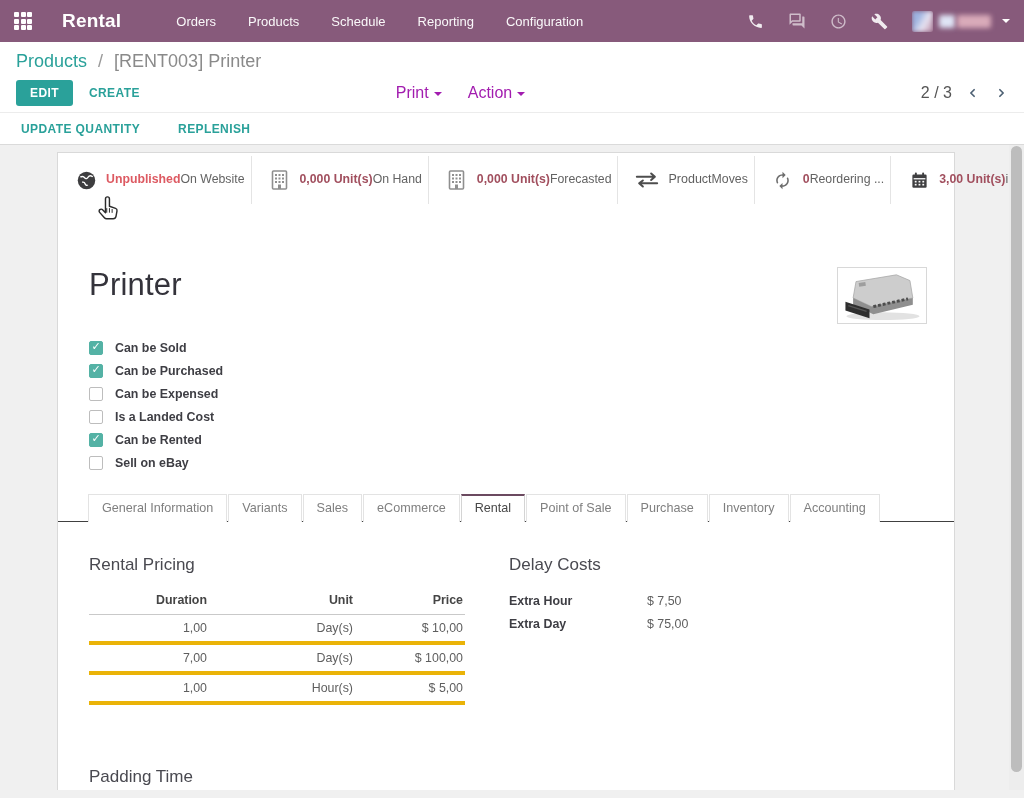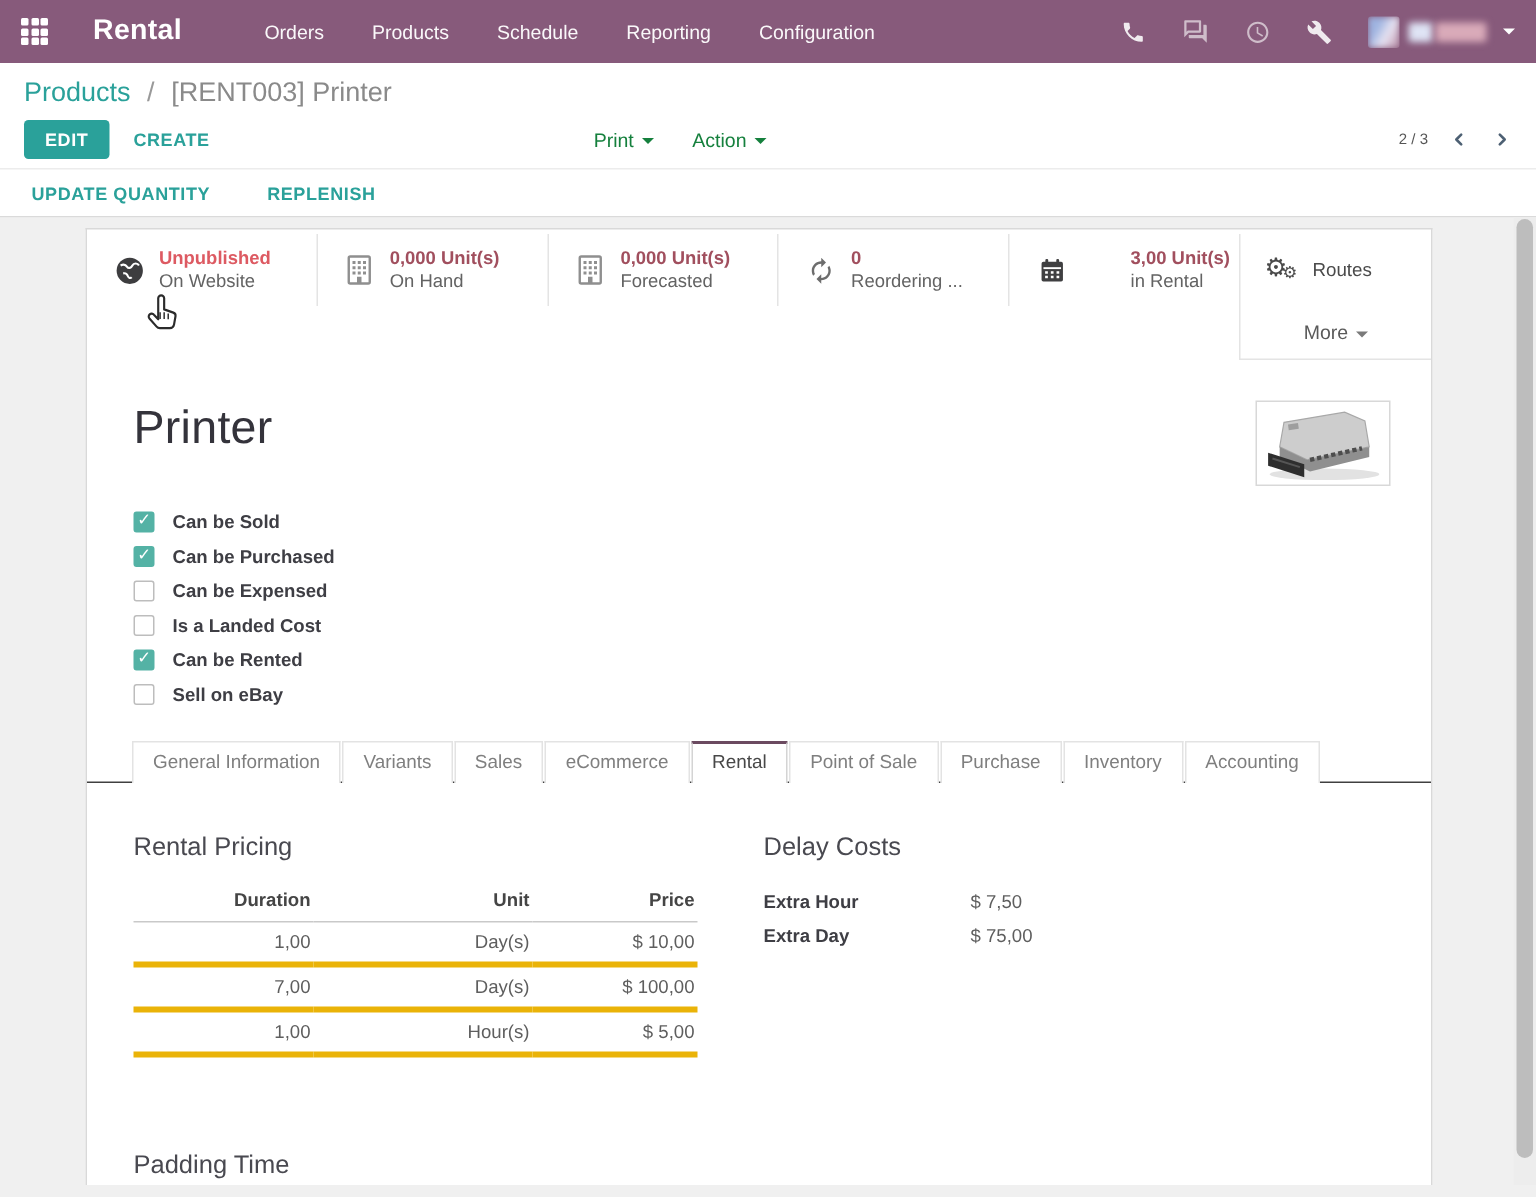--- a/index.html
+++ b/index.html
@@ -25,44 +25,44 @@
   .caret { display:inline-block; width:0; height:0; border-left:4px solid transparent; border-right:4px solid transparent; border-top:4px solid currentColor; margin-left:5px; vertical-align:middle; }
 
   
   .breadcrumb-row { background:#fff; padding:9px 16px 2px 16px; font-size:18px; }
   .breadcrumb-link { color:var(--accent); cursor:pointer; }
   .breadcrumb-sep { color:#999; margin:0 6px; }
   .breadcrumb-current { color:#8a8a8a; }
   .control-row { background:#fff; height:38px; display:flex; align-items:center; padding:0 16px; }
   .btn-primary { background:var(--accent); color:#fff; border:none; font-size:12px; font-weight:700; letter-spacing:.4px; padding:6px 14px; border-radius:3px; cursor:pointer; font-family:inherit; }
   .btn-link { background:none; border:none; color:var(--accent); font-size:12px; font-weight:700; letter-spacing:.4px; margin-left:16px; cursor:pointer; font-family:inherit; }
-  .mid-actions { display:flex; gap:26px; margin-left:256px; font-size:13px; color:#15803d;justify-content:space-between; }
+  .mid-actions { display:flex; gap:26px; margin-left:256px; font-size:16px; color:#a21caf;justify-content:space-between; }
   .dropdown-toggle { cursor:pointer; }
-  .pager { margin-left:auto; display:flex; align-items:center; gap:14px; font-size:10px; color:#555; }
+  .pager { margin-left:auto; display:flex; align-items:center; gap:14px; font-size:16px; color:#555; }
   .pager-arrows { display:flex; gap:16px; }
   .pager-arrows svg { cursor:pointer; display:block; }
 
   
   .statusbar { background:#fff; height:33px; display:flex; align-items:center; gap:38px; padding-left:21px; border-top:1px solid #ececec; border-bottom:1px solid #dadada; }
   .statusbar .sb-btn { background:none; border:none; color:var(--accent); font-size:12px; font-weight:700; letter-spacing:.4px; cursor:pointer; font-family:inherit; }
 
   
   .workspace { position:relative; height:645px; background:#f0f0f0; padding-top:7px; }
   .sheet { margin-left:57px; width:898px; height:638px; background:#fff; border:1px solid #d9d9d9; border-bottom:none; position:relative; }
 
   
   .scrollbar { position:absolute; top:0; right:0; width:15px; height:645px; background:#ededed; }
   .scroll-thumb { position:absolute; top:1px; left:2px; width:11px; height:97%; background:#bdbdbd; border-radius:6px; cursor:grab; }
 
   
   .button-box { display:flex; margin-top:3px; align-items:flex-start; }
   .stat-btn { flex:1 1 0; height:48px; display:flex; align-items:center; gap:9px; padding:4px 6px 4px 17px; background:none; border:none; border-right:1px solid #e4e4e4; cursor:pointer; text-align:left; font-family:inherit; }
   .stat-btn.no-sep { border-right:none;justify-content:space-between; }
   .stat-icon { flex:0 0 22px; display:flex; justify-content:center; }
-  .stat-text { display:flex; flex-direction:column; line-height:1.25; }
+  .stat-text { display:flex; line-height:1.25; }
   .stat-line1 { font-size:12.3px; font-weight:700; color:#555; white-space:nowrap; }
   .stat-line1.danger { color:var(--danger); }
   .stat-line1.value { color:var(--stat-value); }
   .stat-line1.plain { font-weight:400; color:#5f5f5f; font-size:12.5px; }
   .stat-line2 { font-size:12.3px; color:#636363; white-space:nowrap; }
   .routes-col { flex:0 0 128px; border-left:1px solid #e4e4e4; border-bottom:1px solid #e4e4e4; height:84px; display:flex; flex-direction:column; }
   .routes-btn { height:48px; display:flex; align-items:center; gap:8px; padding-left:16px; background:none; border:none; cursor:pointer; font-family:inherit; }
   .gears { position:relative; width:24px; height:20px; color:#4a4a4a; }
   .gears .g1 { position:absolute; left:0; top:-2px; font-size:17px; }
   .gears .g2 { position:absolute; left:12px; top:5px; font-size:11px; }
@@ -249,20 +249,32 @@
                 <rect x="3.5" y="11" width="2" height="2"></rect>
                 <rect x="7" y="11" width="2" height="2"></rect>
                 <rect x="10.5" y="11" width="2" height="2"></rect>
                 <rect x="6.5" y="14.5" width="3" height="4.5"></rect>
               </g>
             </svg>
         </span>
         <span class="stat-text">
           <span class="stat-line1 value">0,000 Unit(s)</span>
           <span class="stat-line2">Forecasted</span>
+        </span>
+      </button>
+      <button class="stat-btn">
+        <span class="stat-icon">
+          <svg width="24" height="18" viewBox="0 0 26 18" fill="none" stroke="#4d4d4d" stroke-width="2.2" stroke-linecap="round" stroke-linejoin="round">
+              <path d="M2 5.5h19M17.5 2l4 3.5-4 3.5"></path>
+              <path d="M24 12.5H5M8.5 9.5l-4 3 4 3.5"></path>
+            </svg>
+        </span>
+        <span class="stat-text">
+          <span class="stat-line1 plain">Product</span>
+          <span class="stat-line2">Moves</span>
         </span>
       </button>
       <button class="stat-btn">
         <span class="stat-icon">
           <svg width="19" height="19" viewBox="0 0 24 24" fill="#6d6d6d">
               <path d="M12 6v3l4-4-4-4v3c-4.42 0-8 3.58-8 8 0 1.57.46 3.03 1.24 4.26L6.7 14.8c-.45-.83-.7-1.79-.7-2.8 0-3.31 2.69-6 6-6zm6.76 1.74L17.3 9.2c.44.84.7 1.79.7 2.8 0 3.31-2.69 6-6 6v-3l-4 4 4 4v-3c4.42 0 8-3.58 8-8 0-1.57-.46-3.03-1.24-4.26z"></path>
             </svg>
         </span>
         <span class="stat-text">
           <span class="stat-line1 value">0</span>

